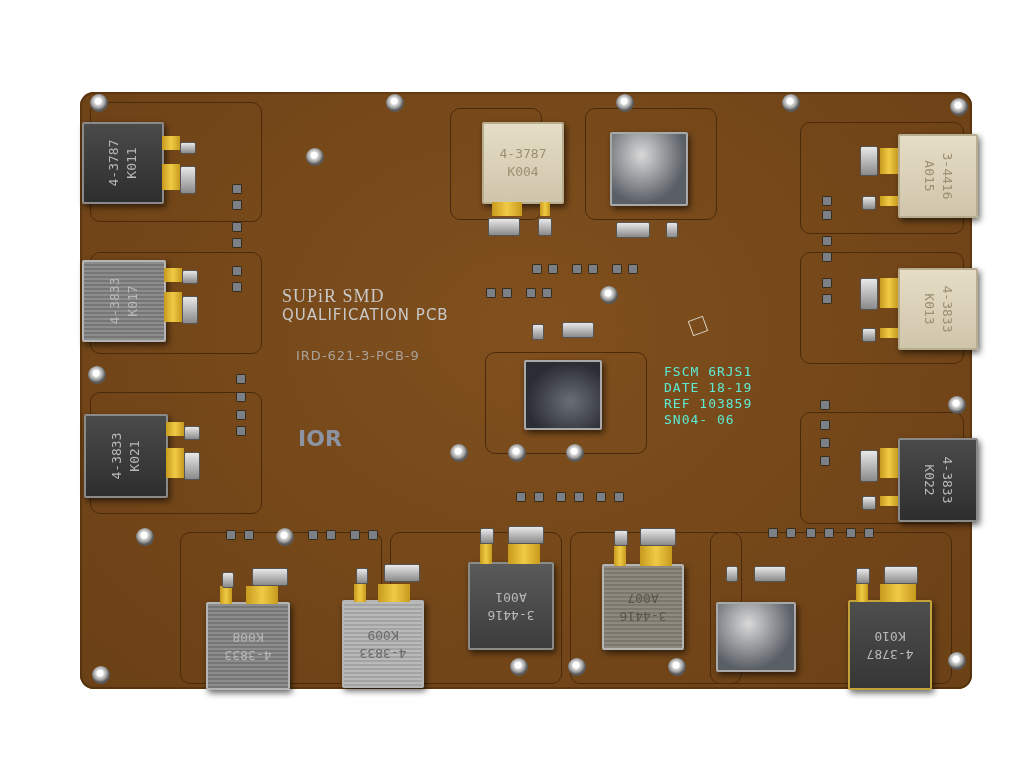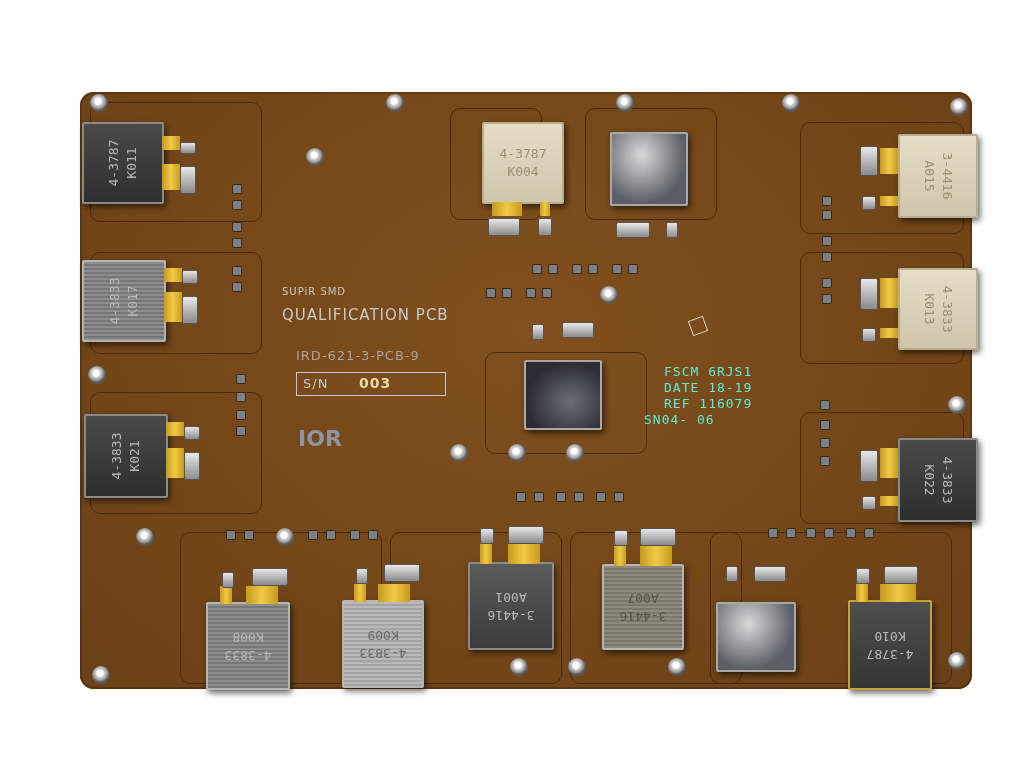--- a/index.html
+++ b/index.html
@@ -255,28 +255,24 @@
     <div class="comp-label lbl-dark rot180">
       <span>4-3787</span>
       <span>K010</span>
     </div>
   </div>
   <div class="tab" style="left:776px;top:492px;width:12px;height:18px;"></div>
   <div class="tab" style="left:800px;top:492px;width:36px;height:18px;"></div>
   <div class="tabpad" style="left:776px;top:476px;width:12px;height:14px;"></div>
   <div class="tabpad" style="left:804px;top:474px;width:32px;height:16px;"></div>
 
-  <div class="silk" style="left:202px;top:194px;font-size:10px;">SUPiR SMD</div>
+  <div class="silk" style="left:202px;top:194px;font-size:18px;font-family:Liberation Serif, serif;">SUPiR SMD</div>
   <div class="silk" style="left:202px;top:214px;font-size:15px;">QUALIFICATION PCB</div>
   <div class="silk" style="left:216px;top:256px;font-size:13px;color:#a9a29a;">IRD-621-3-PCB-9</div>
-  <div class="sn-box" style="left:216px;top:280px;width:148px;height:22px;">
-    <span class="silk" style="left:6px;top:3px;font-size:13px;">S/N</span>
-    <span class="silk" style="left:62px;top:2px;font-size:14px;color:#e8dcaa;font-weight:bold;">003</span>
-  </div>
   <div class="silk" style="left:218px;top:334px;font-size:22px;font-weight:bold;color:#8c94a4;letter-spacing:0;">IOR</div>
 
   <div class="silk silk-white" style="left:584px;top:272px;font-size:13px;">FSCM 6RJS1</div>
   <div class="silk silk-white" style="left:584px;top:288px;font-size:13px;">DATE 18-19</div>
-  <div class="silk silk-white" style="left:584px;top:304px;font-size:13px;">REF 116079</div>
-  <div class="silk silk-white" style="left:564px;top:320px;font-size:13px;">SN04- 06</div>
+  <div class="silk silk-white" style="left:584px;top:304px;font-size:13px;">REF 103859</div>
+  <div class="silk silk-white" style="left:584px;top:320px;font-size:13px;">SN04- 06</div>
 
   <div style="position:absolute;left:610px;top:226px;width:14px;height:14px;border:1.5px solid #d8d0c0;transform:rotate(-20deg);"></div>
 </div>
 
 </body></html>

